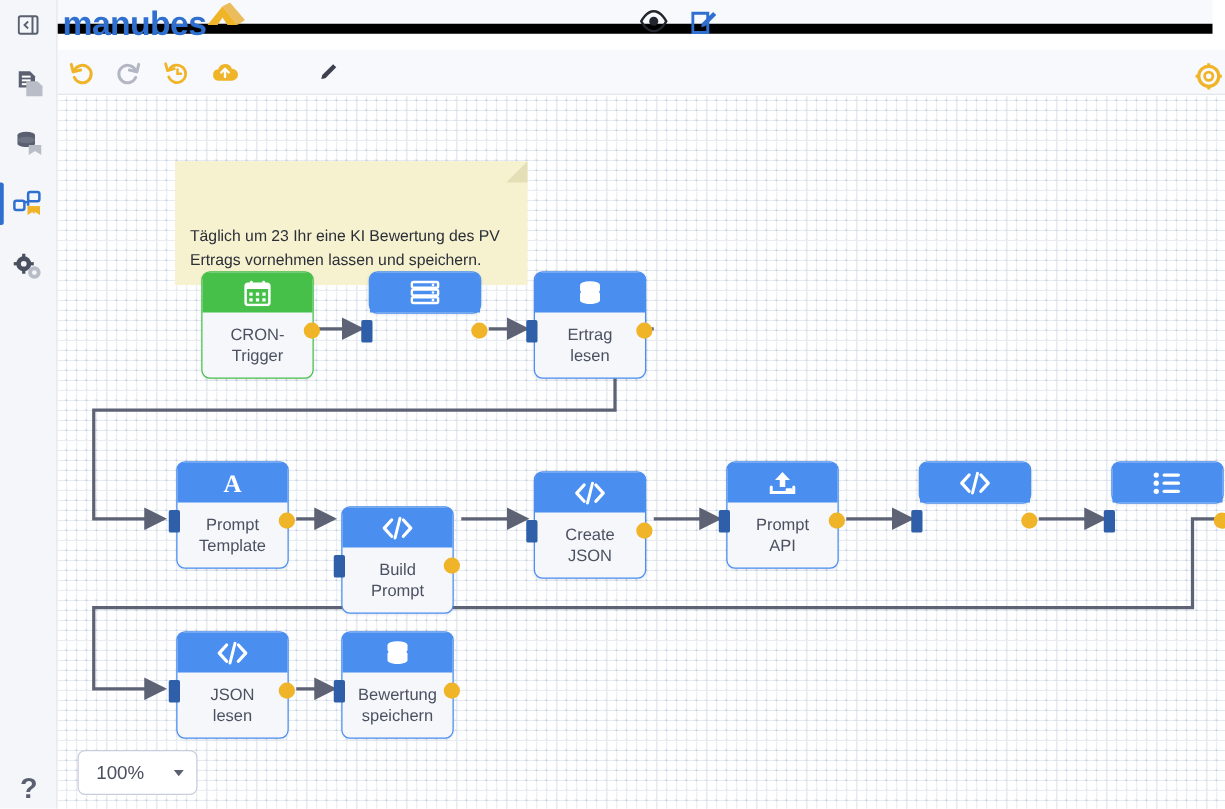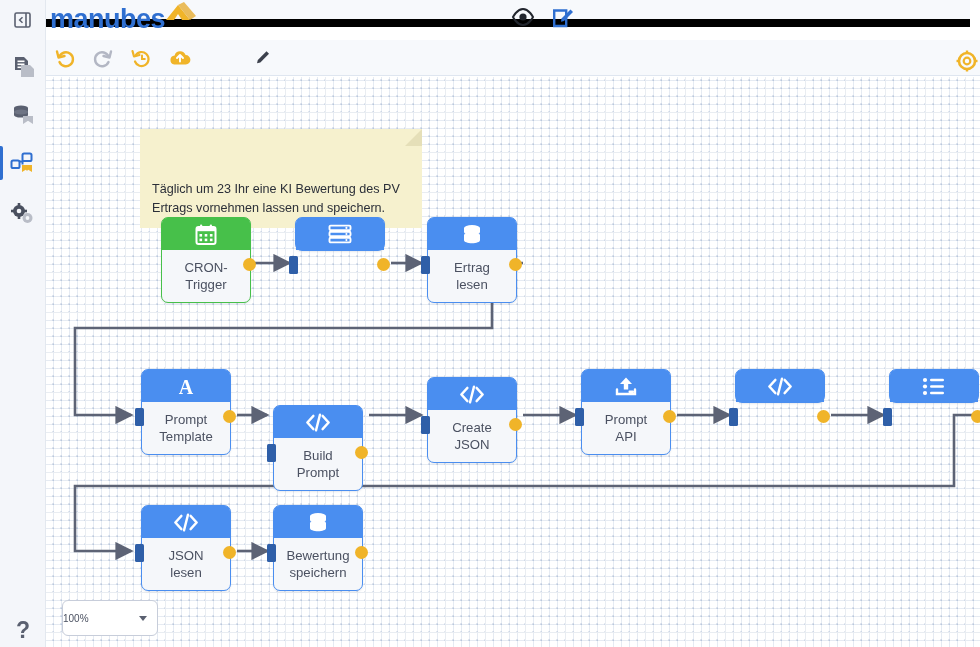--- a/index.html
+++ b/index.html
@@ -155,22 +155,22 @@
   }
 
   svg.edges { position: absolute; left: 0; top: 0; width: 934px; height: 570px;
     pointer-events: none; }
 
   
   .zoom-select {
     position: absolute; left: 16px; bottom: 11px;
     width: 96px; height: 36px;
     background: #ffffff; border: 1.4px solid #c7cdda; border-radius: 6px;
-    display: flex; align-items: center; padding: 0 0;
-    font-size: 10px; color: #4b5161;
+    display: flex; align-items: center; padding: 0 14px;
+    font-size: 15px; color: #4b5161;
     cursor: pointer; z-index: 20;
   }
   .zoom-caret {
     position: absolute; right: 10px;
     width: 0; height: 0; border-left: 4.5px solid transparent;
     border-right: 4.5px solid transparent; border-top: 5.5px solid #5a6070;
   }
   .help-btn {
     position: absolute; left: 8px; bottom: 2px; width: 30px; height: 30px;
     display: flex; align-items: center; justify-content: center;

